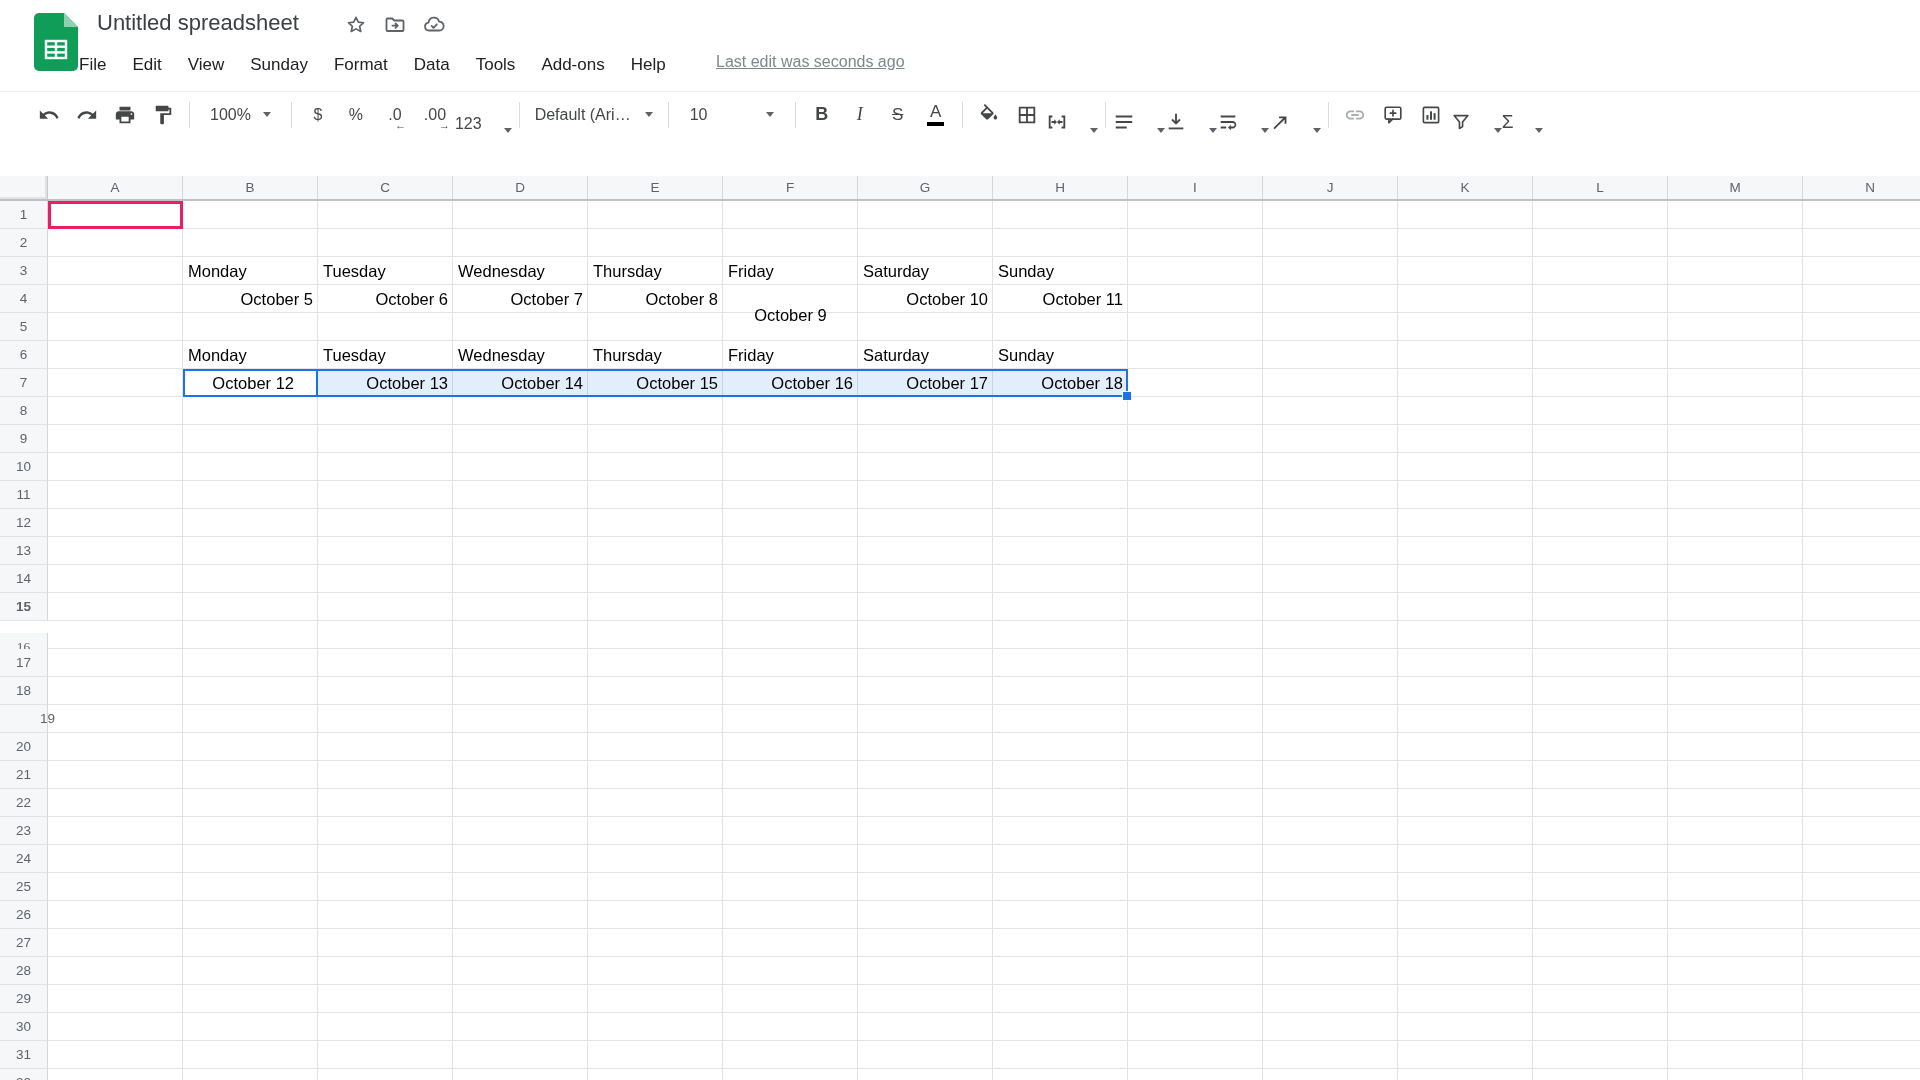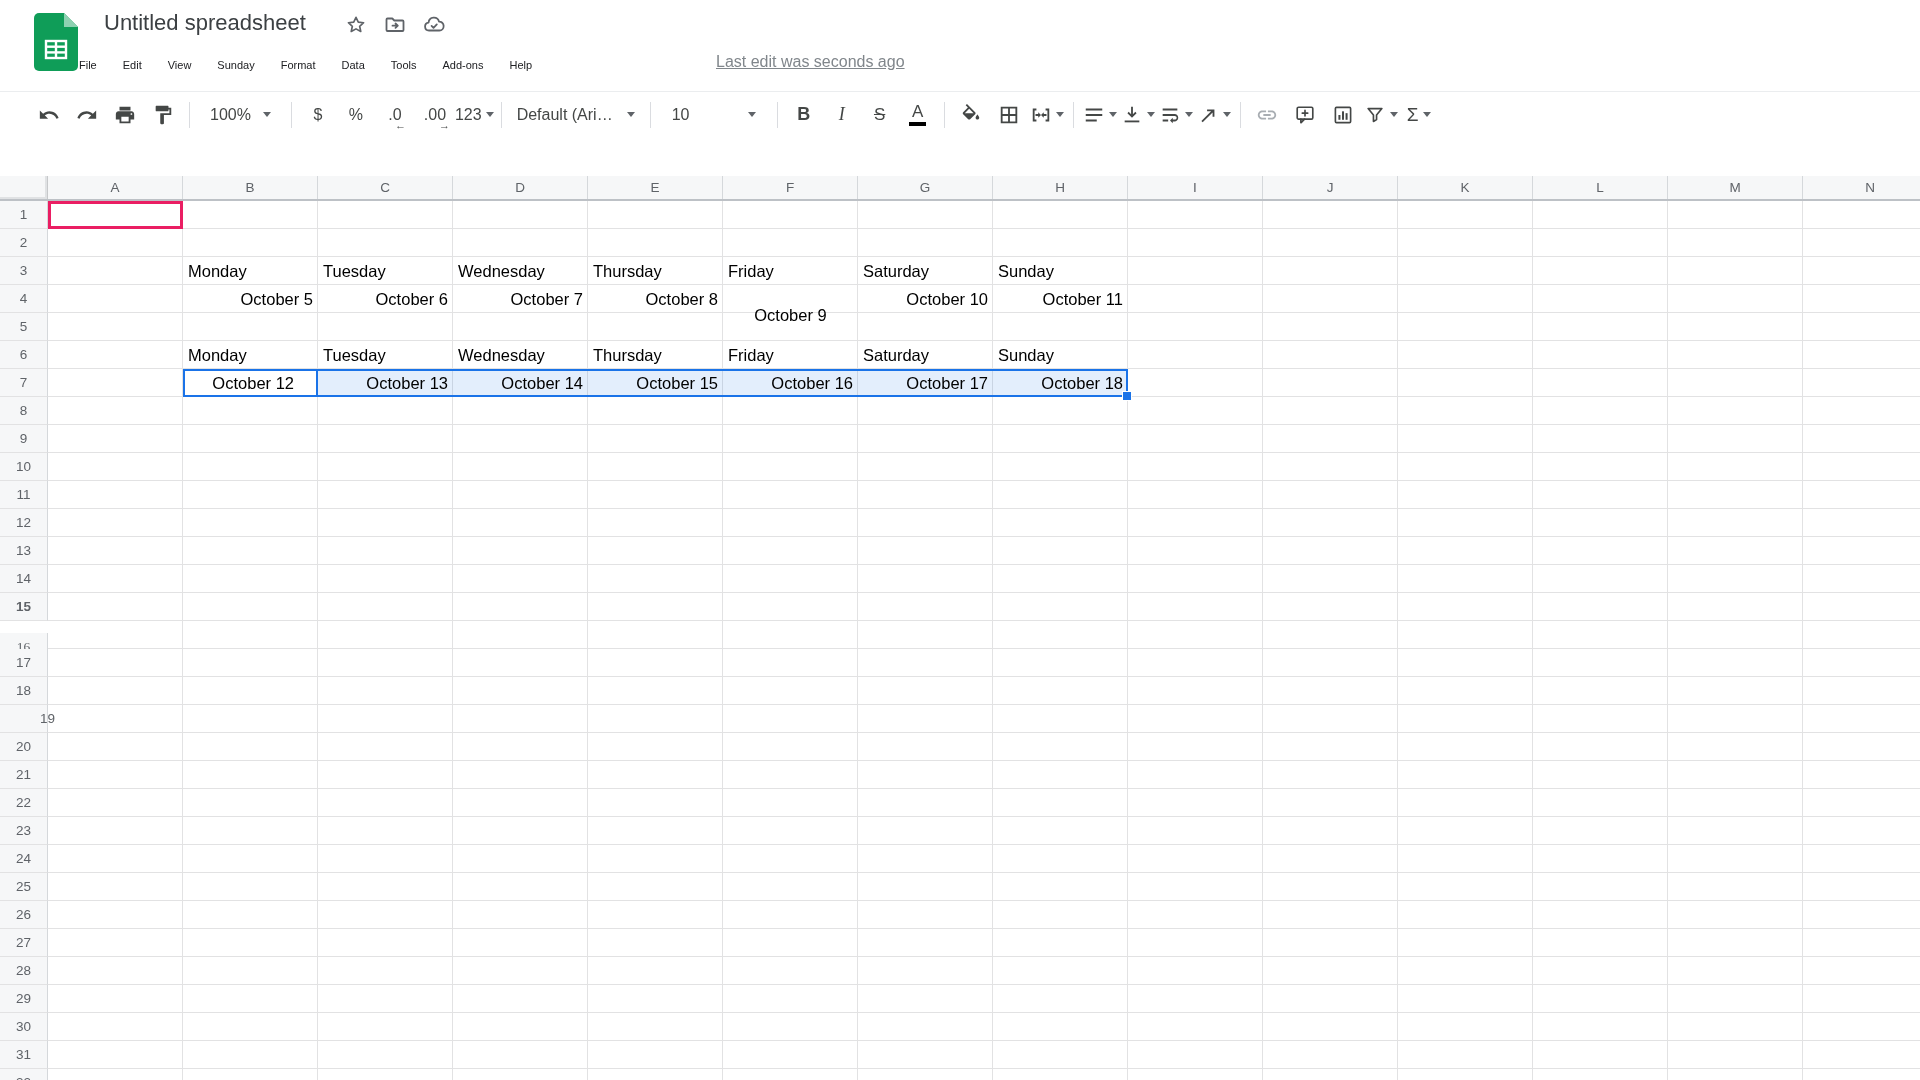--- a/index.html
+++ b/index.html
@@ -2,24 +2,24 @@
 <html><head>
 <meta charset="utf-8">
 <style>
   html,body{margin:0;padding:0;background:#fff;}
   .screen{position:relative;width:1920px;height:1080px;background:#fff;overflow:hidden;
           font-family:"Liberation Sans","DejaVu Sans",sans-serif;color:#202124;}
 
   
   .topbar{position:absolute;top:0;left:0;right:0;height:91px;background:#fff;}
   .logo{position:absolute;left:34px;top:13px;width:44px;height:58px;}
-  .doc-title{position:absolute;left:97px;top:10px;font-size:22px;color:#3c4043;white-space:nowrap;margin-left:7px;}
+  .doc-title{position:absolute;left:97px;top:10px;font-size:22px;color:#3c4043;white-space:nowrap;}
   .title-icons{position:absolute;left:344px;top:13px;display:flex;align-items:center;gap:15px;}
   .tico{width:24px;height:24px;display:flex;align-items:center;justify-content:center;}
-  .menubar{position:absolute;left:66px;top:51px;height:28px;display:flex;align-items:center;font-size:11px;color:#202124;}
+  .menubar{position:absolute;left:66px;top:51px;height:28px;display:flex;align-items:center;font-size:17px;color:#202124;}
   .menu-item{padding:2px 13px;border-radius:4px;cursor:default;white-space:nowrap;}
   .last-edit{margin-left:28px;font-size:16px;color:#80868b;text-decoration:underline;white-space:nowrap;}
 
   
   .toolbar{position:absolute;top:91px;left:0;right:0;height:46px;border-top:1px solid #ebedef;
            display:flex;align-items:center;padding-left:30px;box-sizing:border-box;}
   .tbtn{height:36px;min-width:38px;display:flex;align-items:center;justify-content:center;
         color:#444746;border-radius:4px;position:relative;}
   .tsep{width:1px;height:26px;background:#dadce0;margin:0 7px;flex:0 0 1px;}
   .ttext{font-size:16px;color:#444746;}
@@ -29,21 +29,21 @@
   .decbtn{position:relative;min-width:40px;}
   .decarrow{position:absolute;bottom:2px;font-size:11px;color:#444746;line-height:1;}
   .fontbox{width:118px;display:flex;align-items:center;justify-content:space-between;padding:0 8px;}
   .sizebox{width:84px;display:flex;align-items:center;justify-content:space-between;padding:0 14px;}
   .b-bold{font-weight:bold;font-size:18px;}
   .b-italic{font-style:italic;font-size:18px;font-family:"Liberation Serif","DejaVu Serif",serif;}
   .b-strike{font-size:17px;text-decoration:line-through;}
   .b-color{font-size:17px;line-height:1;display:flex;flex-direction:column;align-items:center;gap:2px;}
   .b-color .bar{width:17px;height:4px;background:#000;}
   .b-sigma{font-size:19px;}
-  .dropbtn{display:flex;align-items:center;gap:4px;}
+  .dropbtn{display:flex;align-items:flex-end;gap:22px;}
 
   
   .fxbar{position:absolute;top:138px;left:0;right:0;height:37px;background:#fff;
          border-top:1px solid #ebedef;border-bottom:1px solid #d7dadd;
          display:flex;align-items:center;box-sizing:border-box;}
   .fx{margin-left:56px;font-style:italic;color:#9aa0a6;font-size:18px;
       font-family:"Liberation Serif","DejaVu Serif",serif;}
   .fxsep{width:1px;height:22px;background:#dadce0;margin-left:24px;margin-right:26px;}
   .formula{font-size:16px;letter-spacing:.2px;}
 

